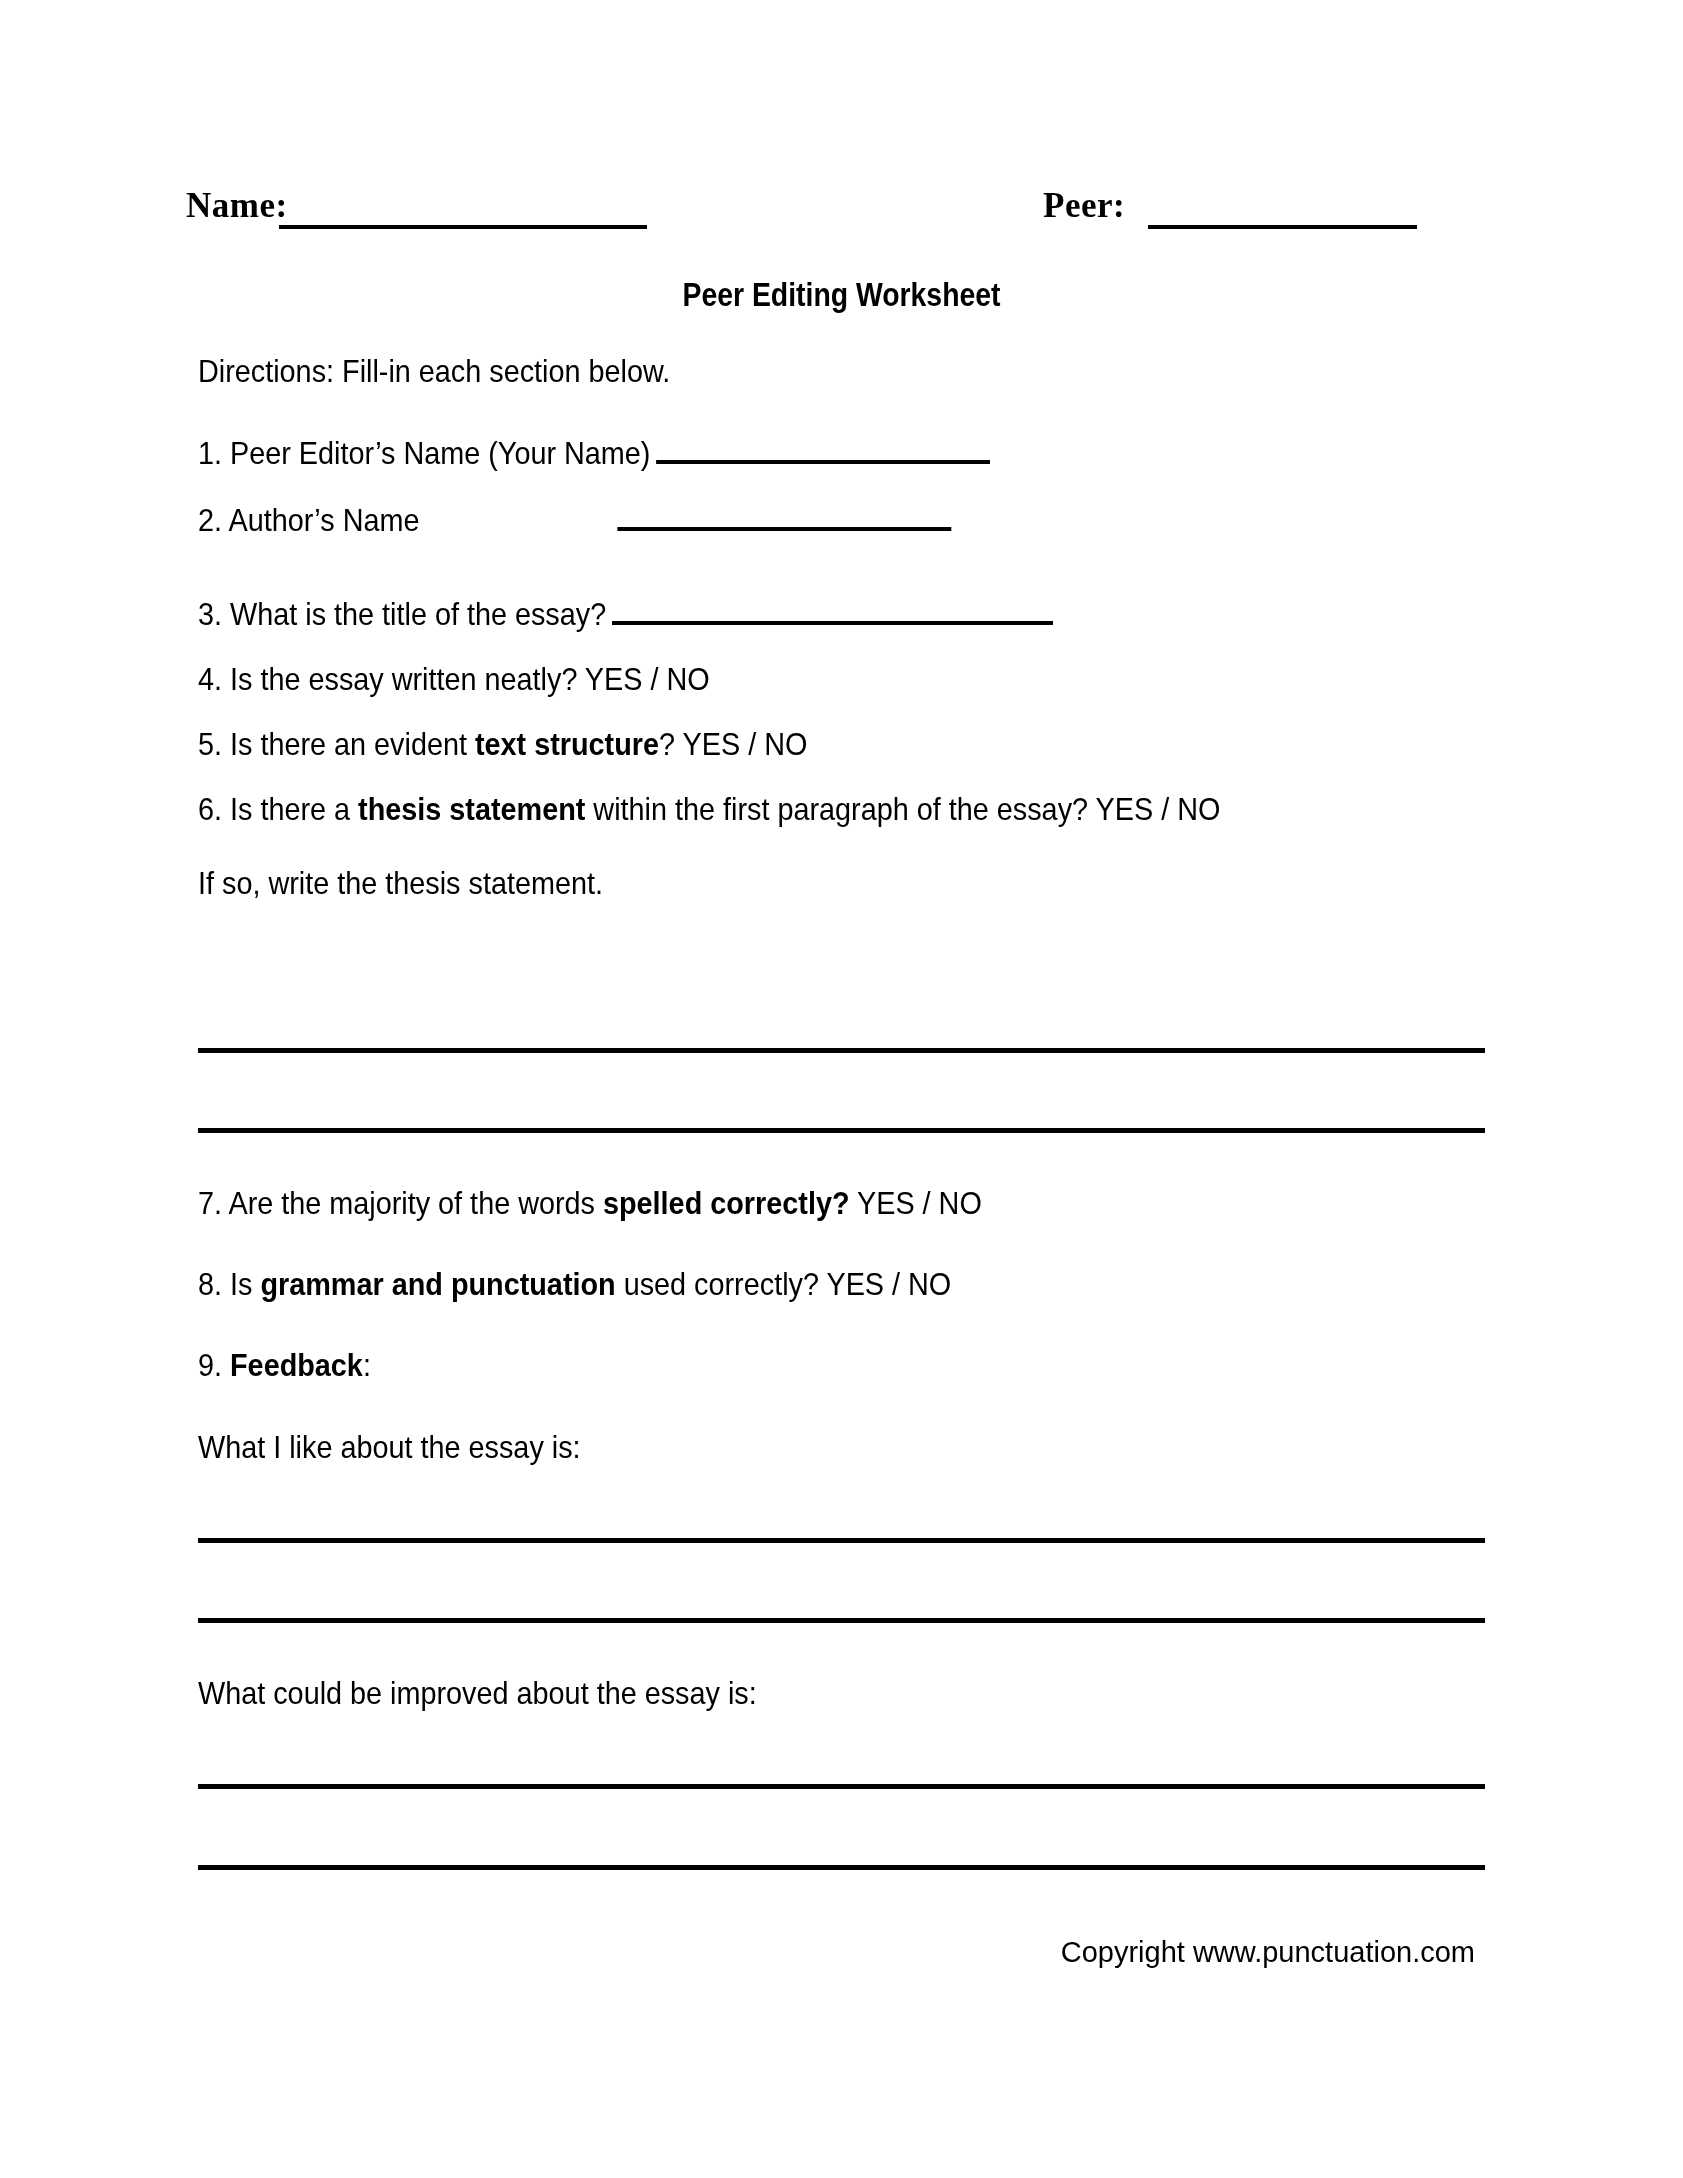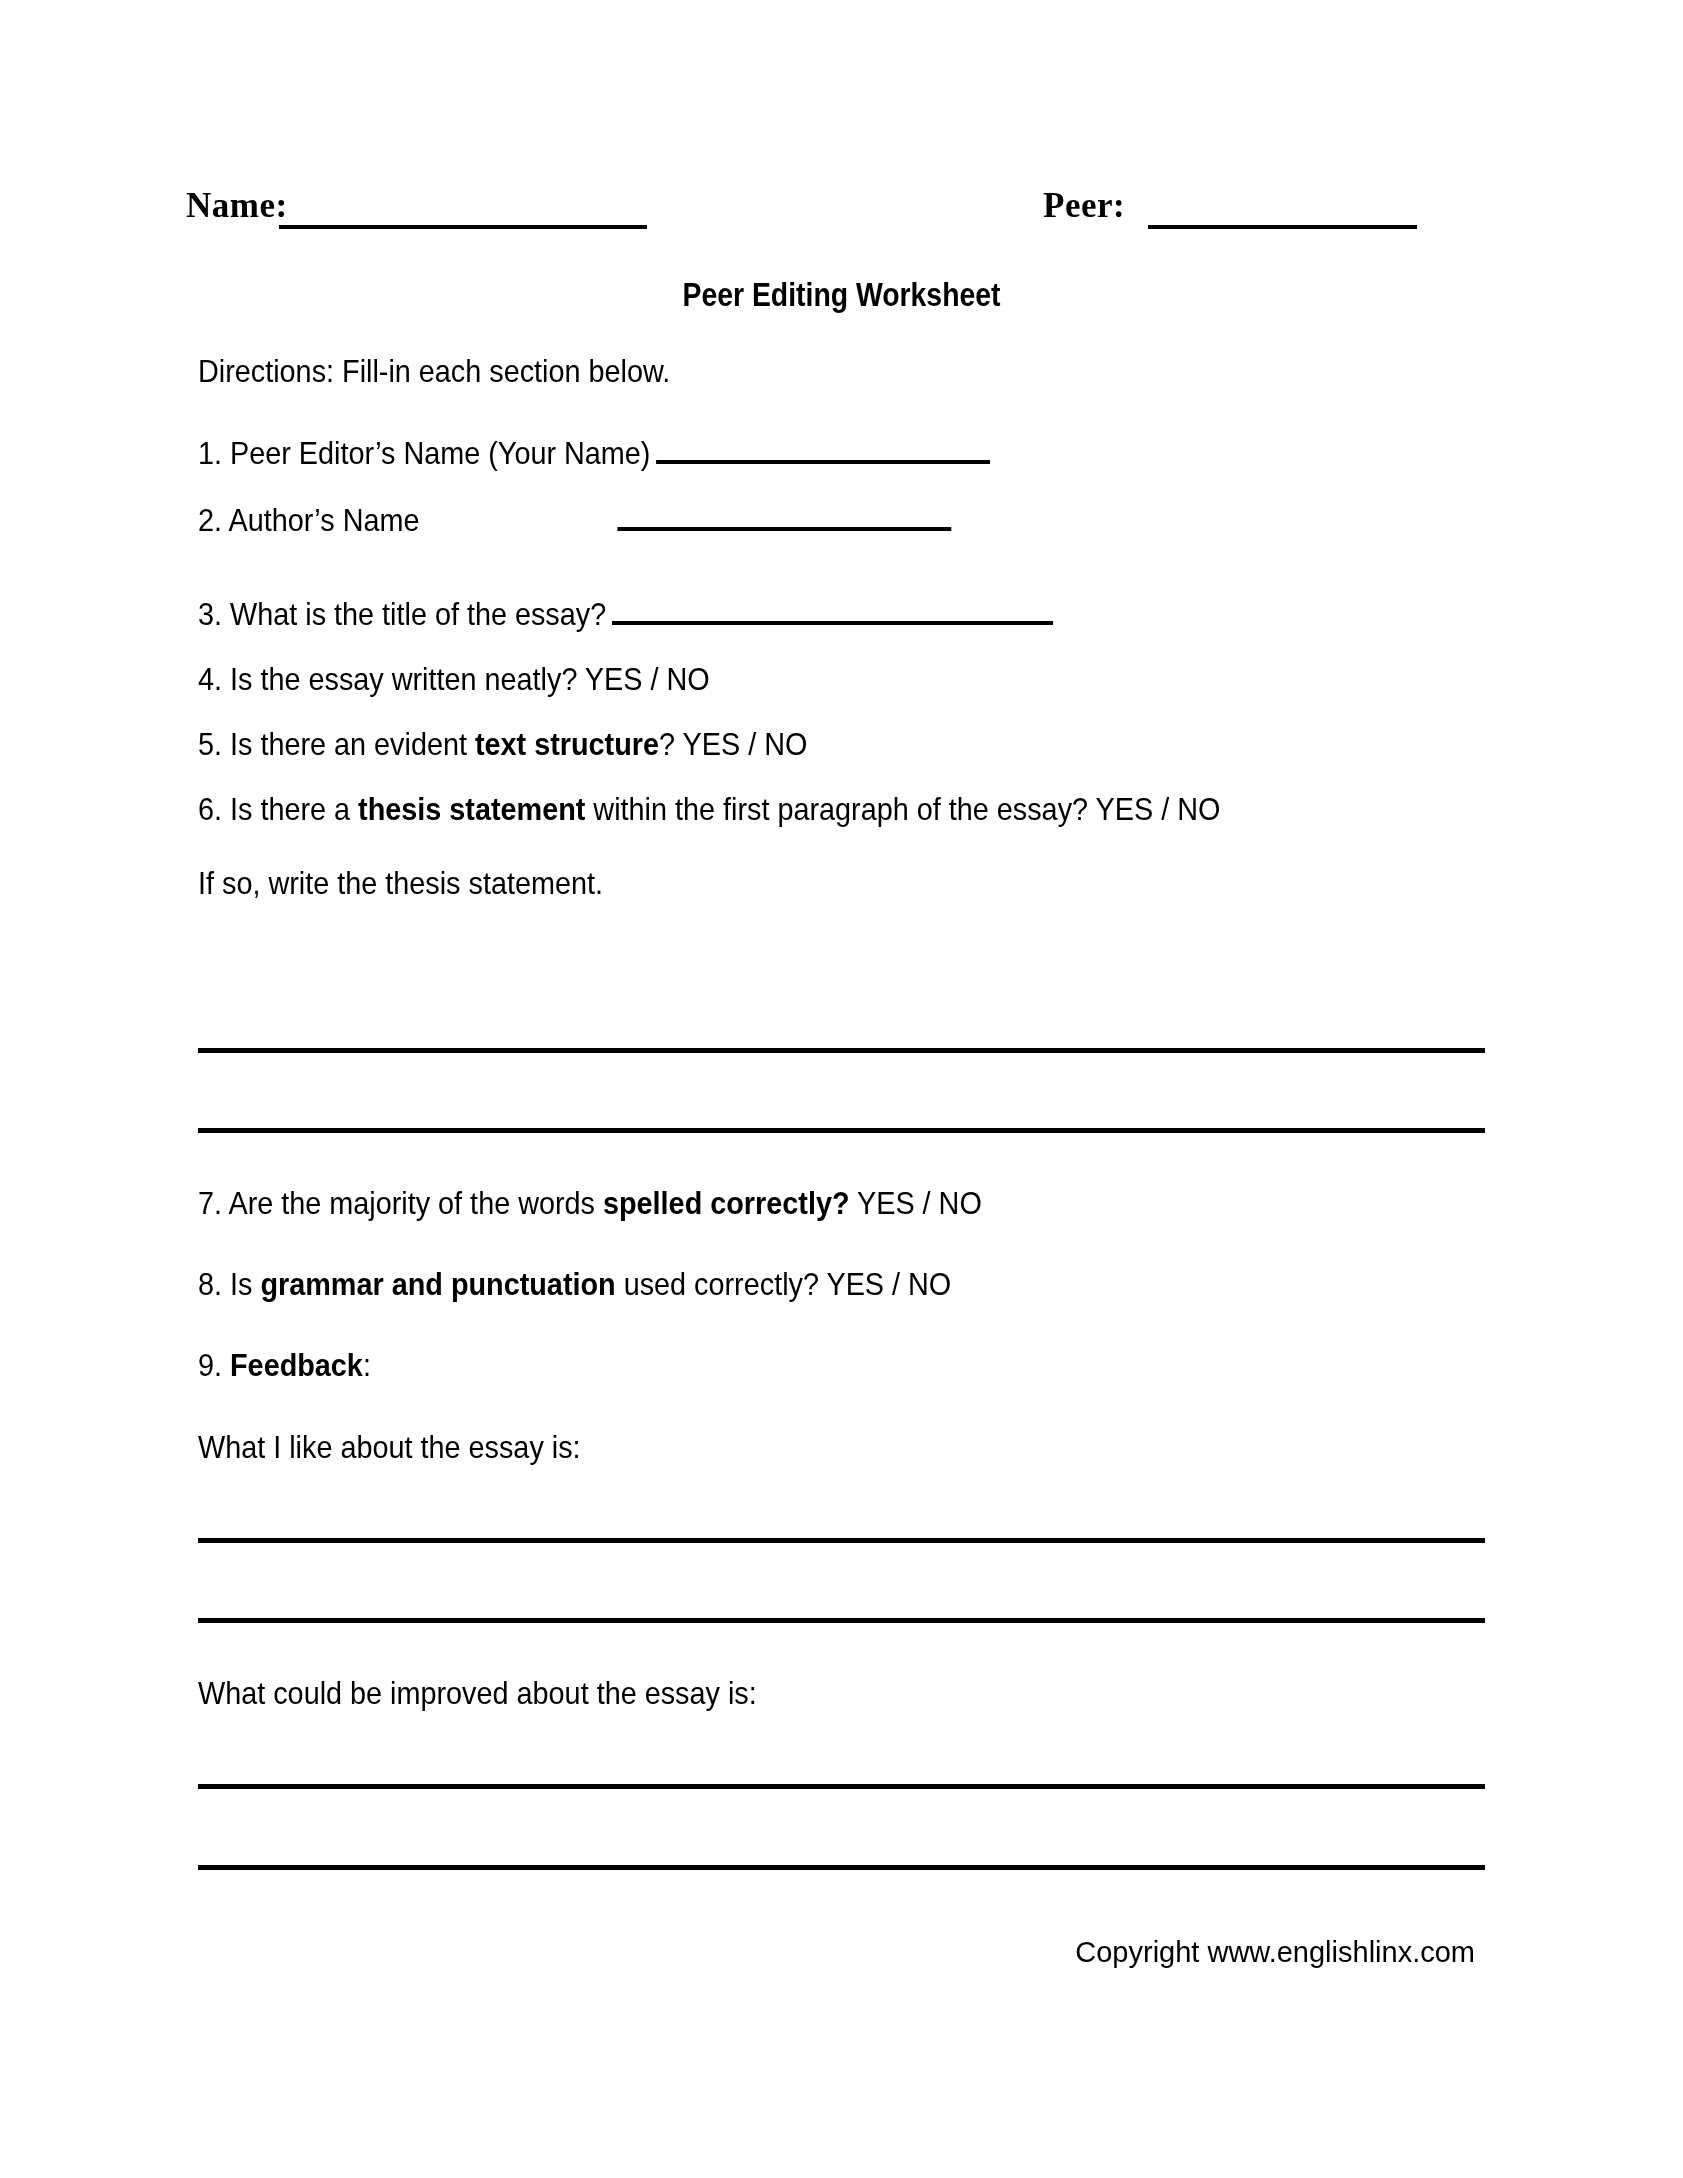--- a/index.html
+++ b/index.html
@@ -171,16 +171,16 @@
   <div class="line" style="top:1427px;">What I like about the essay is:</div>
 
   <div class="answer-rule" style="top:1538px;"></div>
   <div class="answer-rule" style="top:1618px;"></div>
 
   <div class="line" style="top:1673px;">What could be improved about the essay is:</div>
 
   <div class="answer-rule" style="top:1784px;"></div>
   <div class="answer-rule" style="top:1865px;"></div>
 
-  <div class="copyright">Copyright www.englishlinx.com</div>
+  <div class="copyright">Copyright www.punctuation.com</div>
 
 </div>
 
 
 </body></html>

